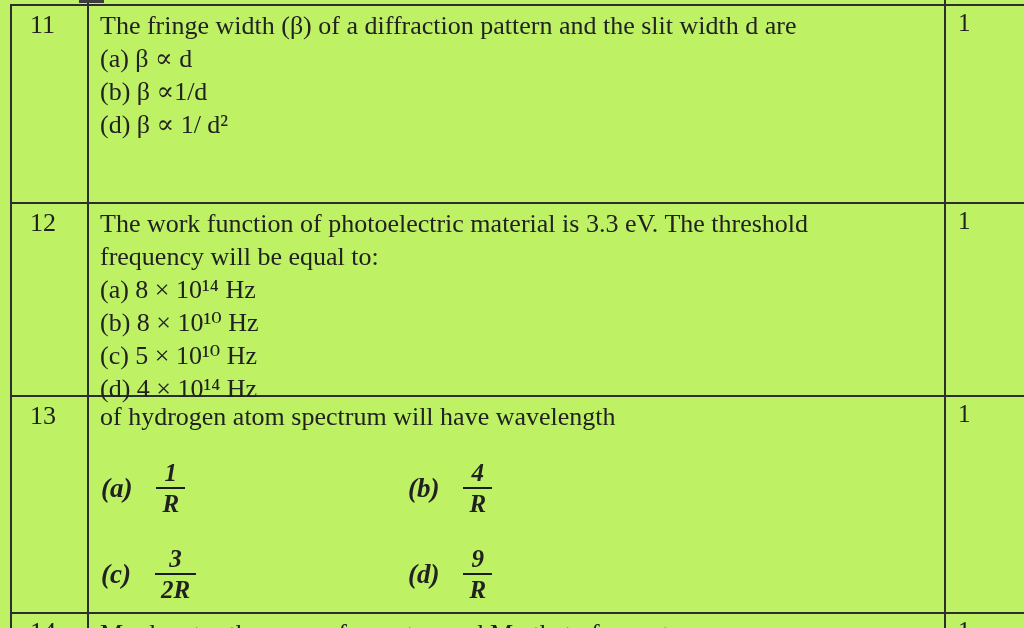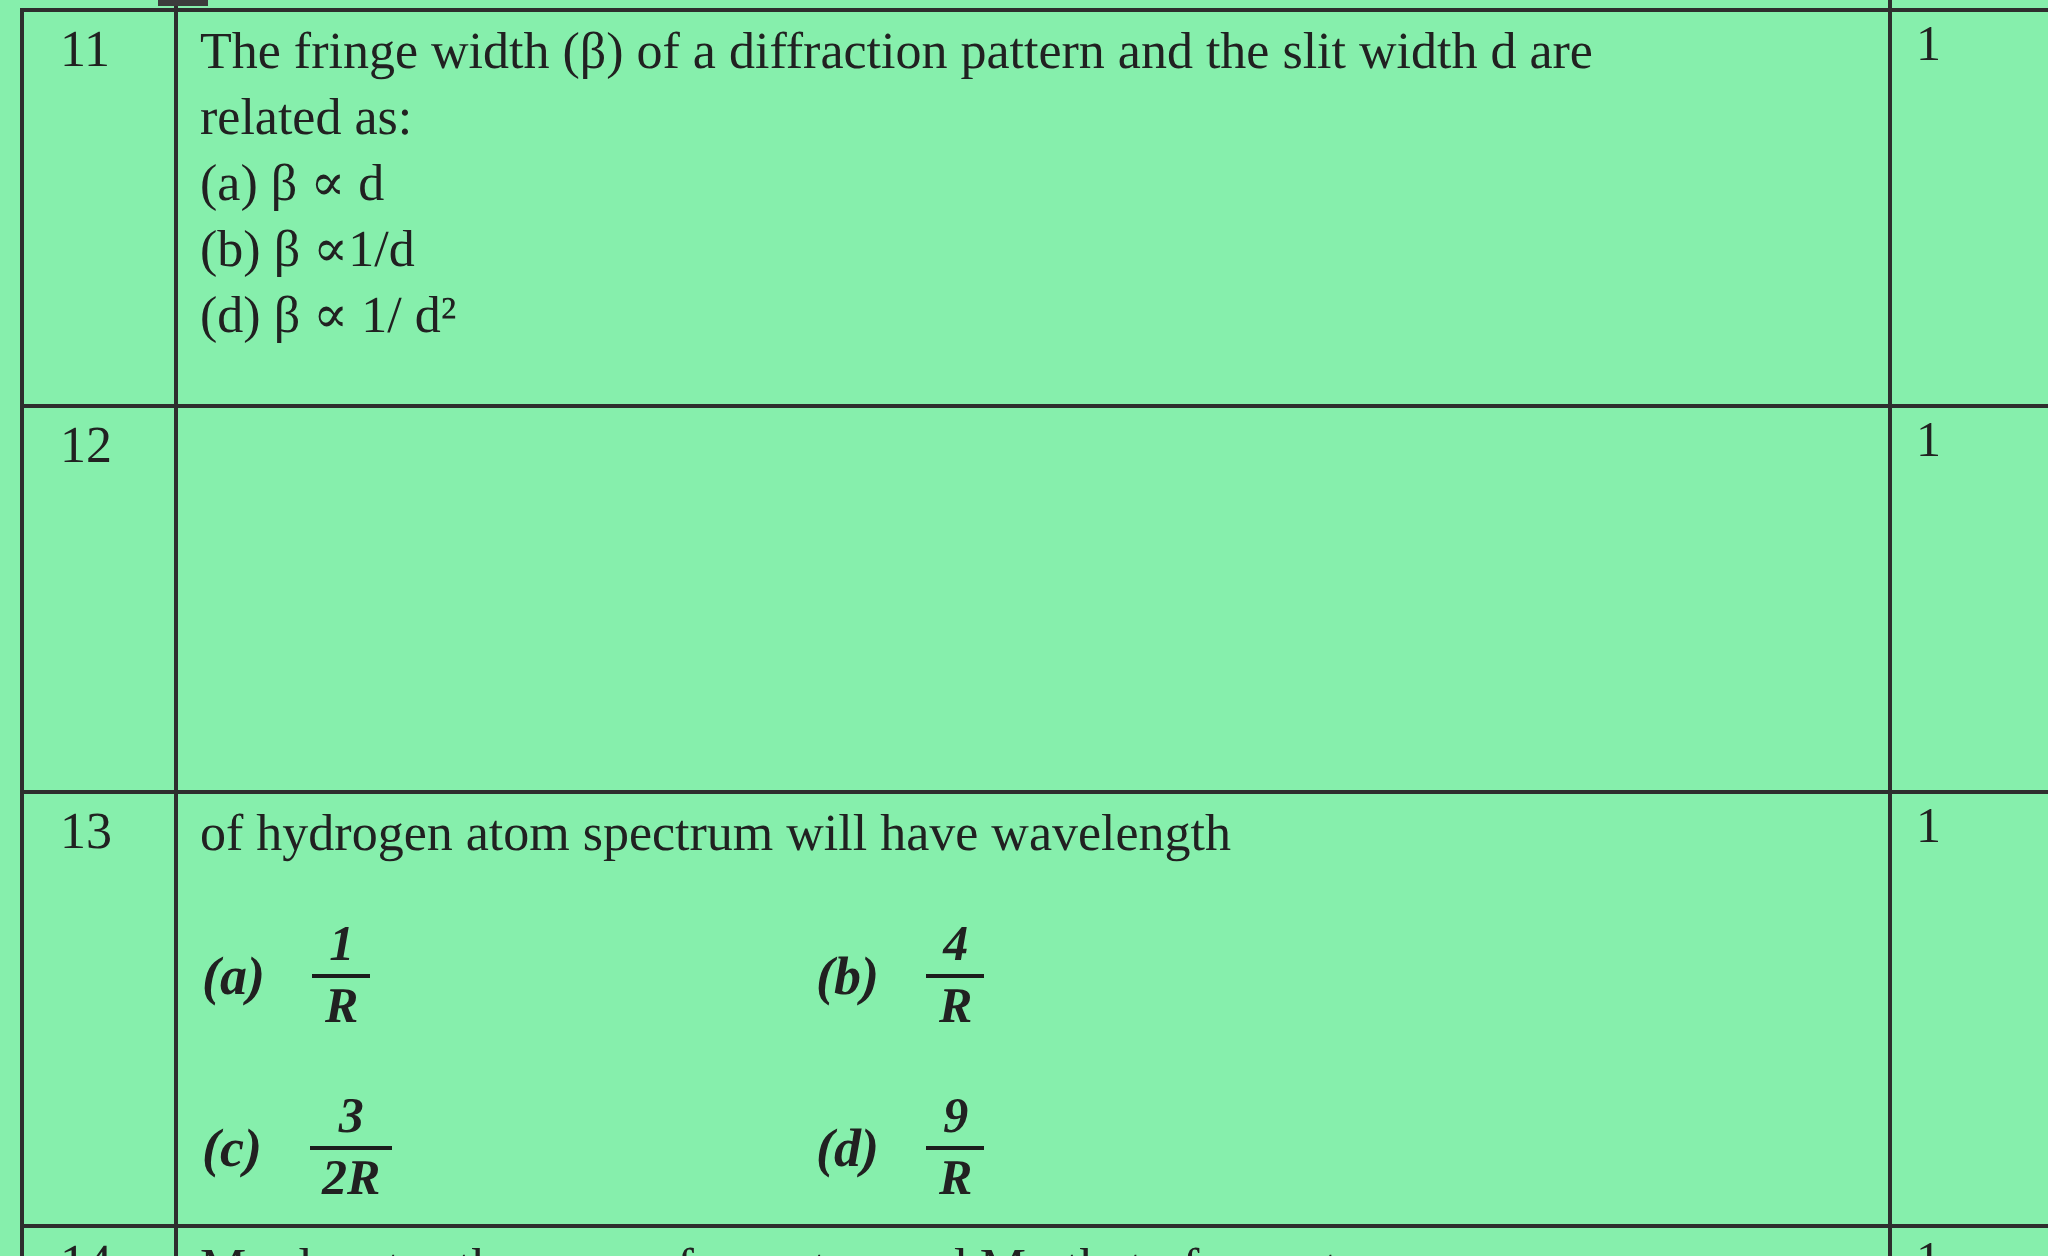--- a/index.html
+++ b/index.html
@@ -1,21 +1,21 @@
 <!DOCTYPE html>
 <html><head>
 <meta charset="utf-8">
 <style>
   * { margin: 0; padding: 0; box-sizing: border-box; }
   html, body { background: #e8e8e8; }
   .page {
     position: relative;
     width: 1024px;
     height: 628px;
-    background: #86efac;
+    background: #bef264;
     overflow: hidden;
     font-family: "Liberation Serif", "DejaVu Serif", serif;
     color: #212121;
   }
   
   .hline { position: absolute; height: 2px; background: #2e2e2e; left: 10px; right: 0; }
   .vline { position: absolute; width: 2px; background: #2e2e2e; top: 0; bottom: 0; }
   .hline-top    { top: 4px; }
   .hline-r11r12 { top: 202px; }
   .hline-r12r13 { top: 395px; }
@@ -79,30 +79,37 @@
   <div class="hline hline-r13r14"></div>
   <div class="vline vline-left"></div>
   <div class="vline vline-num"></div>
   <div class="vline vline-marks"></div>
   <div class="fragment-top"></div>
 
   <div class="row row-11">
     <div class="num-cell">11</div>
     <div class="q-cell">
       <div class="qline">The fringe width (β) of a diffraction pattern and the slit width d are</div>
-      <div class="qline">related as:</div>
       <div class="qline">(a) β ∝ d</div>
       <div class="qline">(b) β ∝1/d</div>
       <div class="qline">(d) β ∝ 1/ d²</div>
     </div>
     <div class="marks-cell">1</div>
   </div>
 
   <div class="row row-12">
     <div class="num-cell">12</div>
+    <div class="q-cell">
+      <div class="qline">The work function of photoelectric material is 3.3 eV. The threshold</div>
+      <div class="qline">frequency will be equal to:</div>
+      <div class="qline">(a) 8 × 10¹⁴ Hz</div>
+      <div class="qline">(b) 8 × 10¹⁰ Hz</div>
+      <div class="qline">(c) 5 × 10¹⁰ Hz</div>
+      <div class="qline">(d) 4 × 10¹⁴ Hz</div>
+    </div>
     <div class="marks-cell">1</div>
   </div>
 
   <div class="row row-13">
     <div class="num-cell">13</div>
     <div class="q-cell">
       <div class="qline">of hydrogen atom spectrum will have wavelength</div>
     </div>
     <div class="opt-area">
       <div class="opt opt-1">

